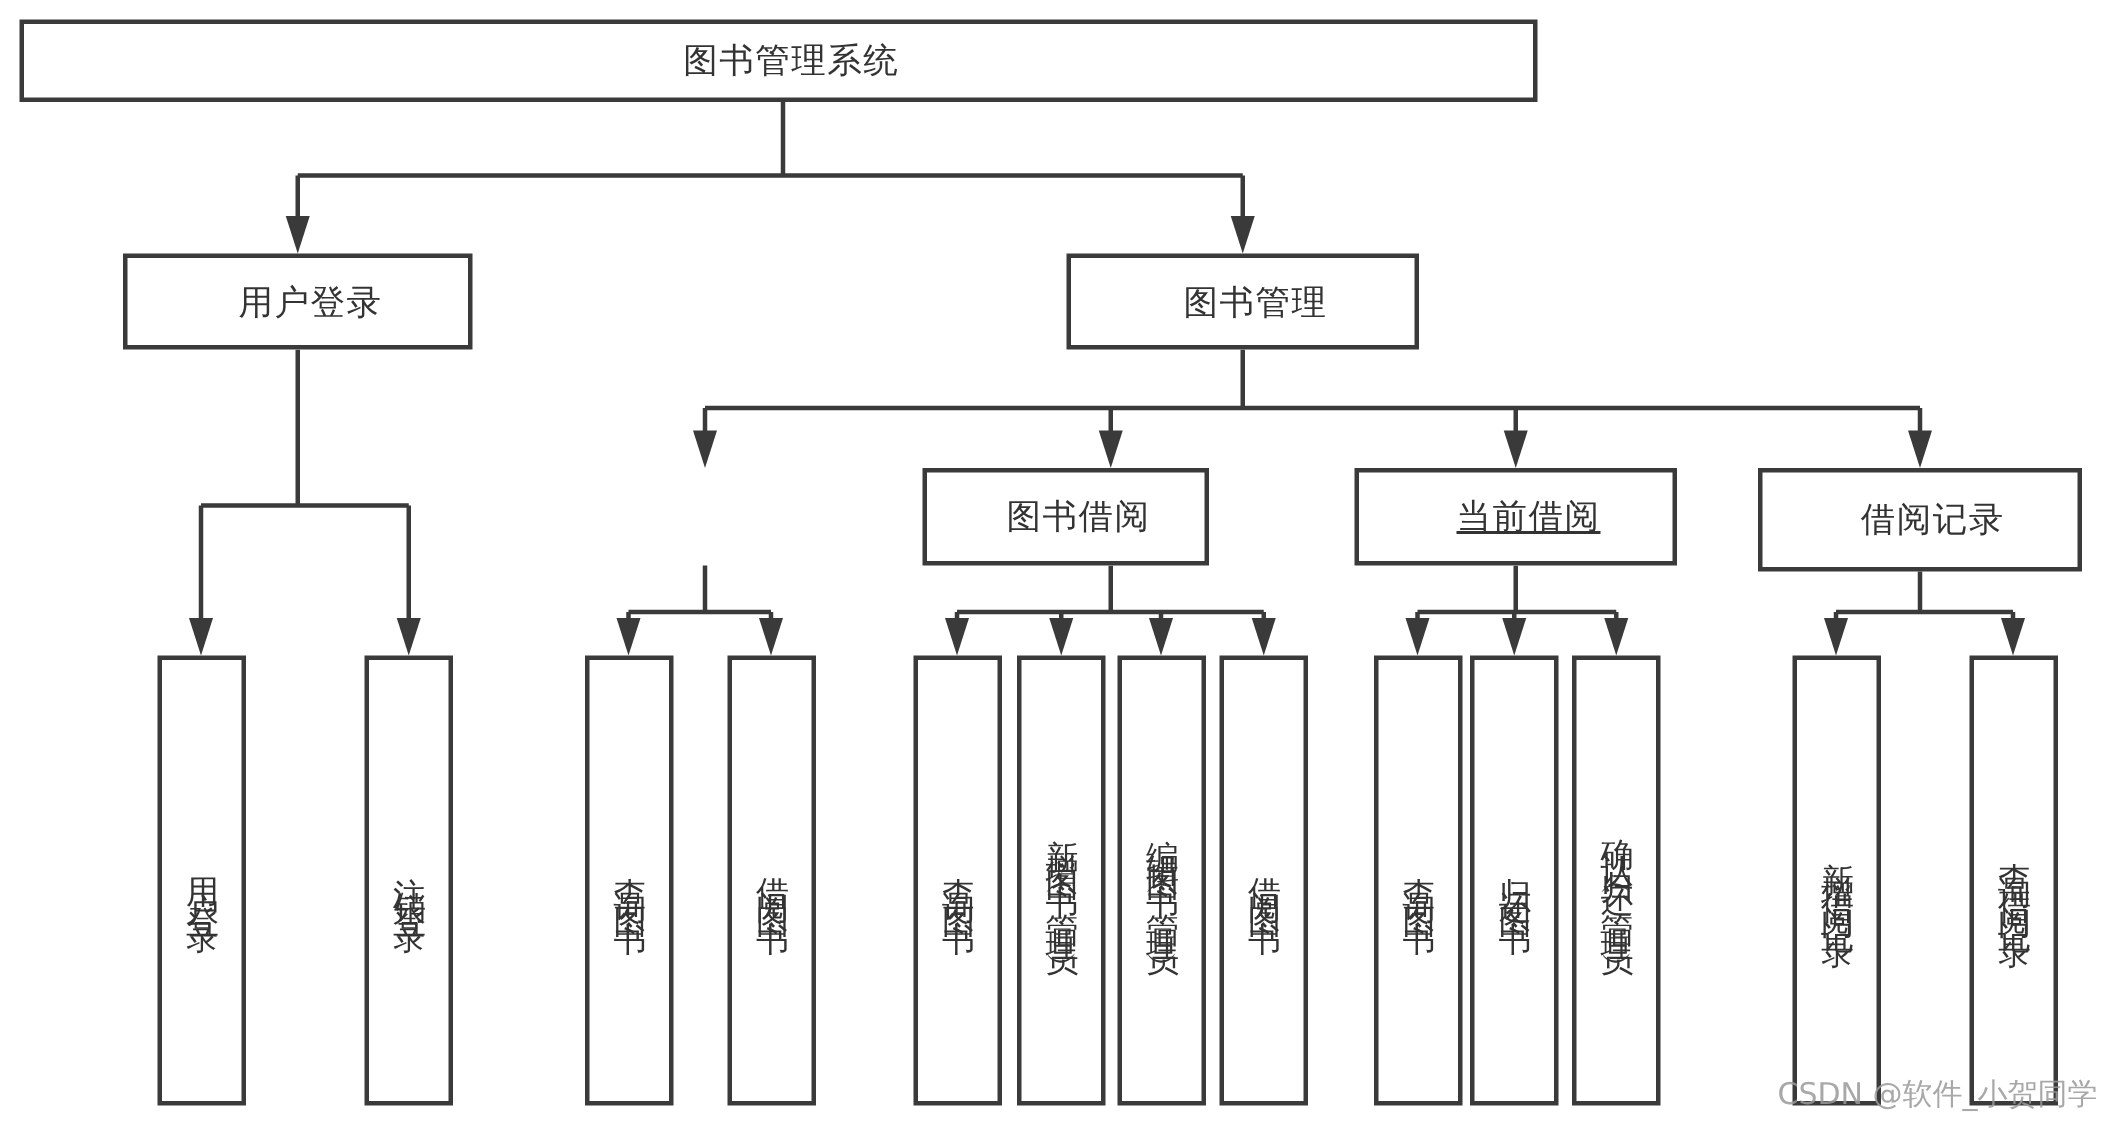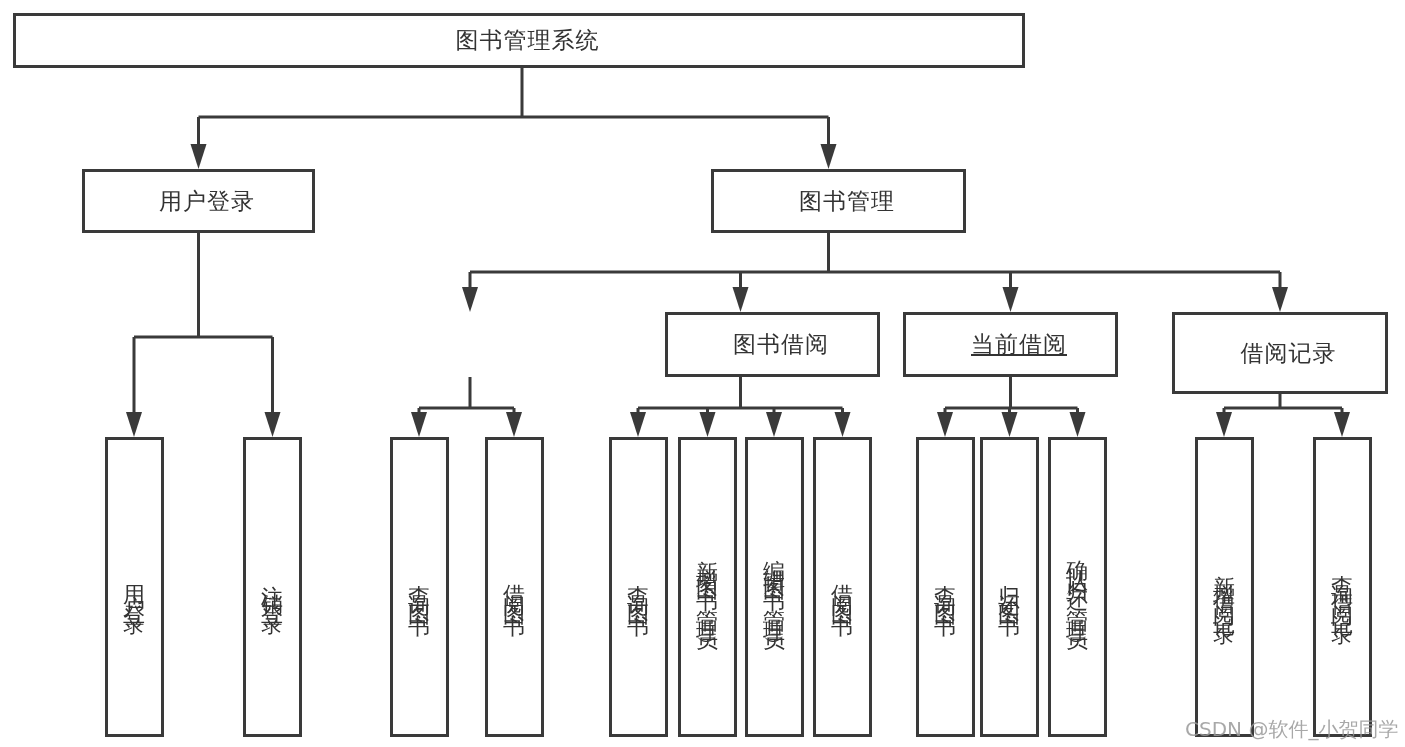--- a/index.html
+++ b/index.html
@@ -125,28 +125,28 @@
       <path d="M1280,377 V408 M1224,408 H1342 M1224,408 V418 M1342,408 V418"></path>
       <polygon points="1224,437 1216,412 1232,412"></polygon>
       <polygon points="1342,437 1334,412 1350,412"></polygon>
     </g>
   </svg>
 
   <div class="box hbox" style="left:13px; top:13px; width:1012px; height:55px;">图书管理系统</div>
 
   <div class="box hbox" style="left:82px; top:169px; width:233px; height:64px;">用户登录</div>
 
-  <div class="box hbox" style="left:711px; top:169px; width:255px; height:64px;">图书管理</div>
+  <div class="box hbox" style="left:711px; top:169px; width:235px; height:64px;">图书管理</div>
 
 
-  <div class="box hbox" style="left:665px; top:312px; width:215px; height:65px;">图书借阅</div>
+  <div class="box hbox" style="left:615px; top:312px; width:191px; height:65px;">图书借阅</div>
 
   <div class="box hbox" style="left:903px; top:312px; width:215px; height:65px;text-decoration:underline;">当前借阅</div>
 
-  <div class="box hbox" style="left:1172px; top:312px; width:216px; height:82px;">借阅记录</div>
+  <div class="box hbox" style="left:1172px; top:312px; width:216px; height:69px;">借阅记录</div>
 
   <div class="box vbox" style="left:105px;">
     <span class="vtext">用户登录</span>
   </div>
   <div class="box vbox" style="left:243px;">
     <span class="vtext">注销登录</span>
   </div>
 
   <div class="box vbox" style="left:390px;">
     <span class="vtext">查询图书</span>

